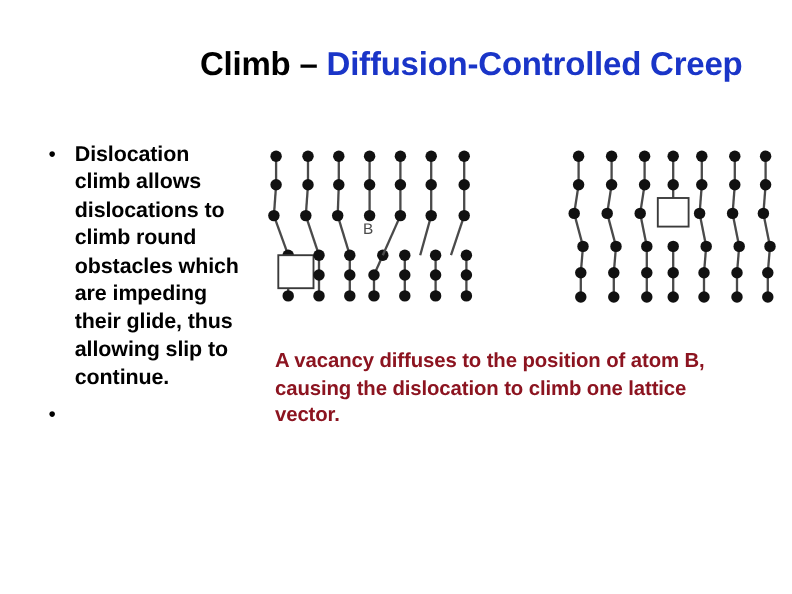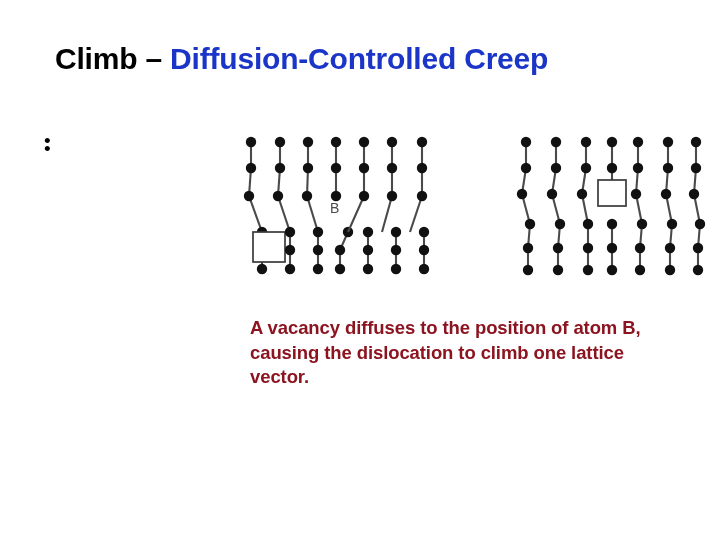--- a/index.html
+++ b/index.html
@@ -20,20 +20,21 @@
   #slide-title {
     position: absolute;
     left: 55px;
     top: 42px;
     width: 620px;
     font-size: 30px;
     font-weight: bold;
     letter-spacing: -0.2px;
     line-height: 34px;
     white-space: nowrap;
+    text-align: right;
   }
   .title-part-dark { color: #000000; }
   .title-part-accent { color: #1A35C8; }
 
   
   #bullet-list {
     position: absolute;
     left: 36px;
     top: 128px;
     width: 190px;
@@ -101,20 +102,21 @@
 <body>
 
 <div id="slide-title">
   <span class="title-part-dark">Climb – </span><span class="title-part-accent">Diffusion-Controlled Creep</span>
 </div>
 
 <div id="bullet-list">
 
   <div class="bullet-row">
     <span class="bullet-marker">•</span>
+    <span class="bullet-text">Dislocation climb allows dislocations to climb round obstacles which are impeding their glide, thus allowing slip to continue.</span>
   </div>
 
   <div class="bullet-row empty">
     <span class="bullet-marker">•</span>
     <span class="bullet-text"></span>
   </div>
 
 </div>
 
 <div class="lattice" id="lattice-left">

